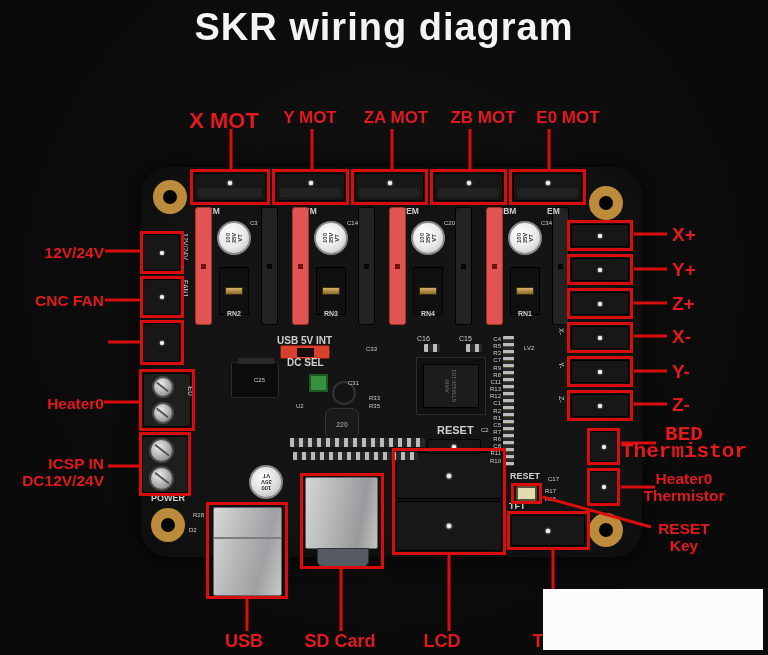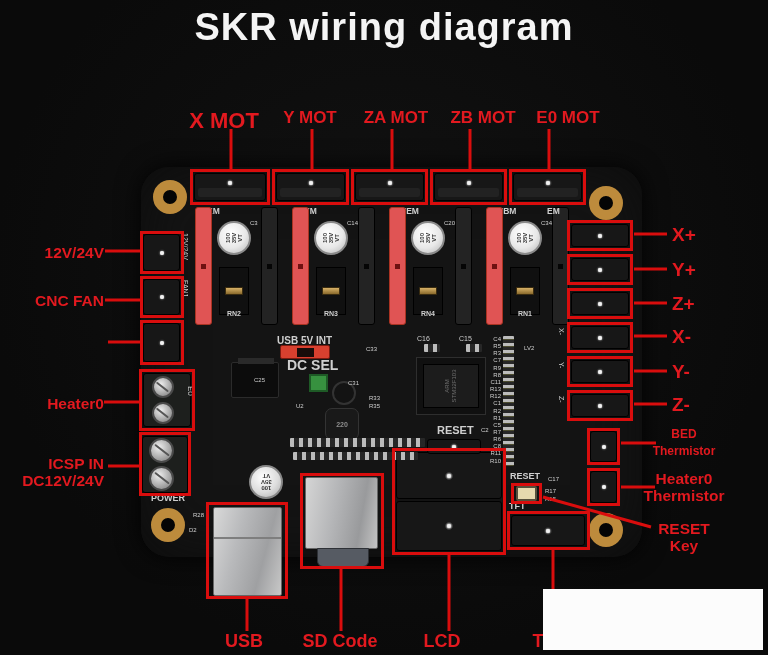--- a/index.html
+++ b/index.html
@@ -303,34 +303,34 @@
       <span class="dot"></span>
       <span class="dot"></span>
     </div>
     <div class="lbl" style="left: 672px; top: 394px; font-size: 19px;">Z-</div>
     <div class="rbox" style="left: 567px; top: 390px; width: 66px; height: 31px;"></div>
     <div class="connbody" style="left: 571px; top: 394px; width: 58px; height: 23px;">
       <span class="dot"></span>
       <span class="dot"></span>
       <span class="dot"></span>
     </div>
-    <div class="lbl center" style="left: 684px; top: 426px; font-size: 12px; line-height: 17px;">
+    <div class="lbl center" style="left: 684px; top: 426px; font-size: 21px; line-height: 17px; font-family: Liberation Mono, monospace;">
       <div class="" style="position: static;">BED</div>
       <div class="" style="position: static;">Thermistor</div>
     </div>
     <div class="lbl center" style="left: 684px; top: 470px; font-size: 15.5px; line-height: 17px;">
       <div class="" style="position: static;">Heater0</div>
       <div class="" style="position: static;">Thermistor</div>
     </div>
     <div class="lbl center" style="left: 684px; top: 520px; font-size: 15.5px; line-height: 17px;">
       <div class="" style="position: static;">RESET</div>
       <div class="" style="position: static;">Key</div>
     </div>
     <div class="lbl center" style="left: 244px; top: 631px; font-size: 18px; z-index: 10;">USB</div>
-    <div class="lbl center" style="left: 340px; top: 631px; font-size: 18px; z-index: 10;">SD Code</div>
+    <div class="lbl center" style="left: 340px; top: 631px; font-size: 18px; z-index: 10;">SD Card</div>
     <div class="lbl center" style="left: 442px; top: 631px; font-size: 18px; z-index: 10;">LCD</div>
     <div class="lbl center" style="left: 549px; top: 631px; font-size: 18px; z-index: 10;">TFT</div>
     <div class="strip red" style="left: 195px;">
       <span class="dot"></span>
       <span class="dot"></span>
       <span class="dot"></span>
       <span class="dot"></span>
       <span class="dot"></span>
       <span class="dot"></span>
       <span class="dot"></span>
@@ -453,21 +453,21 @@
     <div class="silk" style="left: 541px; top: 220px; font-size: 6px;">C34</div>
     <div class="jblock" style="left: 510px; top: 267px;">
       <div class="jbar"></div>
       <div class="jbar"></div>
       <div class="jbar"></div>
     </div>
     <div class="silk" style="left: 518px; top: 310px; font-size: 7px; font-weight: bold;">RN1</div>
     <div class="silk" style="left: 498px; top: 207px; font-size: 8.5px; font-weight: bold; z-index: 1;">ZBM</div>
     <div class="silk" style="left: 547px; top: 207px; font-size: 8.5px; font-weight: bold;">EM</div>
     <div class="silk" style="left: 277px; top: 336px; font-size: 10px; font-weight: bold;">USB 5V INT</div>
-    <div class="silk" style="left: 287px; top: 358px; font-size: 14px; font-weight: bold;">DC SEL</div>
+    <div class="silk" style="left: 287px; top: 358px; font-size: 10px; font-weight: bold;">DC SEL</div>
     <div class="silk" style="left: 437px; top: 425px; font-size: 11px; font-weight: bold;">RESET</div>
     <div class="silk" style="left: 510px; top: 472px; font-size: 9px; font-weight: bold;">RESET</div>
     <div class="silk" style="left: 509px; top: 502px; font-size: 9px; font-weight: bold;">TFT</div>
     <div class="silk" style="left: 151px; top: 494px; font-size: 9px; font-weight: bold;">POWER</div>
     <div class="silk v" style="left: 186px; top: 386px; font-size: 8px; font-weight: normal;">E0</div>
     <div class="silk v" style="left: 182px; top: 233px; font-size: 7px; font-weight: normal;">12V/24V</div>
     <div class="silk v" style="left: 182px; top: 280px; font-size: 7px; font-weight: normal;">FAN1</div>
     <div class="silk v" style="left: 558px; top: 328px; font-size: 7px; font-weight: normal;">X-</div>
     <div class="silk v" style="left: 558px; top: 362px; font-size: 7px; font-weight: normal;">Y-</div>
     <div class="silk v" style="left: 558px; top: 396px; font-size: 7px; font-weight: normal;">Z-</div>

